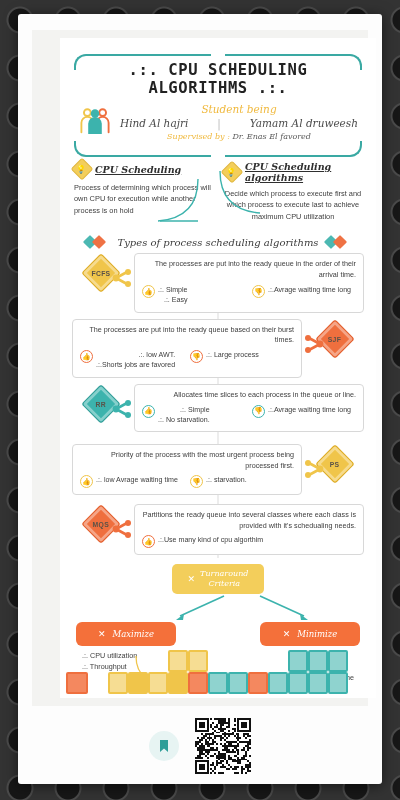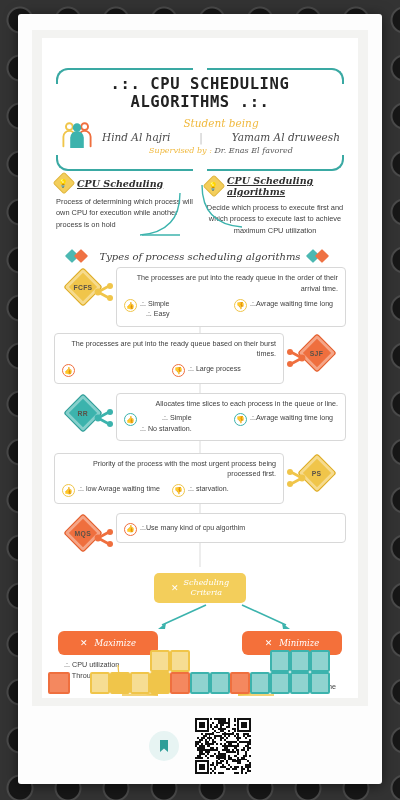--- a/index.html
+++ b/index.html
@@ -27,21 +27,21 @@
     box-shadow:0 2px 14px rgba(0,0,0,.55);
     overflow:hidden;
   }
   #sheet{
     position:absolute; left:14px; top:16px; right:14px; bottom:78px;
     background:#f3f3f1;
     padding:8px 10px;
   }
   #white{
     background:#ffffff; width:100%; height:100%;
-    position:relative; padding:24px 12px;
+    position:relative; padding:10px 12px;margin-left:18px;
   }
 
   
   .title-wrap{ position:relative; margin:6px 2px 4px; }
   .title-wrap:before, .title-wrap:after{
     content:""; position:absolute; top:0; width:47%; height:14px;
     border:2px solid #3aa9a3; border-bottom:none;
   }
   .title-wrap:before{ left:0; border-right:none; border-top-left-radius:12px; }
   .title-wrap:after{ right:0; border-left:none; border-top-right-radius:12px; }
@@ -329,20 +329,21 @@
                 <circle cx="4" cy="11" r="3.4" fill="#ef6f3e"></circle>
                 <circle cx="16" cy="5" r="3" fill="#ef6f3e"></circle>
                 <circle cx="16" cy="17" r="3" fill="#ef6f3e"></circle>
               </svg>
             </div>
             <div class="card">
               <div class="desc">The processes are put into the ready queue based on their burst times.</div>
               <div class="pros">
                 <div class="pc">
                   <div class="circ" style="border-color:#ef6f3e;color:#ef6f3e">👍</div>
+                  <div class="txt">.:. low AWT.<br>.:.Shorts jobs are favored</div>
                 </div>
                 <div class="pc">
                   <div class="circ" style="border-color:#ef6f3e;color:#ef6f3e">👎</div>
                   <div class="txt">.:. Large process</div>
                 </div>
               </div>
             </div>
           </div>
           <div class="row right">
             <div class="node">
@@ -402,35 +403,36 @@
                 <span>MQS</span>
               </div>
               <svg class="share" viewBox="0 0 20 22">
                 <path d="M4 11 L15 5 M4 11 L15 17" stroke="#ef6f3e" stroke-width="2.6"></path>
                 <circle cx="4" cy="11" r="3.4" fill="#ef6f3e"></circle>
                 <circle cx="16" cy="5" r="3" fill="#ef6f3e"></circle>
                 <circle cx="16" cy="17" r="3" fill="#ef6f3e"></circle>
               </svg>
             </div>
             <div class="card">
+              <div class="desc">Partitions the ready queue into several classes where each class is provided with it's schedualing needs.</div>
               <div class="pros">
                 <div class="pc">
                   <div class="circ" style="border-color:#ef6f3e;color:#ef6f3e">👍</div>
                   <div class="txt">.:.Use many kind of cpu algorthim</div>
                 </div>
               </div>
             </div>
           </div>
         </div>
 
       <div class="crit">
         <div class="crit-top">
           <span class="xg">✕</span>
           <span class="lbl">
-            <span>Scheduling</span><br>
+            <span>Turnaround</span><br>
             <span>Criteria</span>
           </span>
         </div>
         <svg class="crit-arrows" viewBox="0 0 340 30" preserveAspectRatio="none">
           <path d="M152 2 L108 22" stroke="#3cb3ad" stroke-width="1.6" fill="none"></path>
           <path d="M104 26 l8 -6 l-1 6 z" fill="#3cb3ad"></path>
           <path d="M188 2 L232 22" stroke="#3cb3ad" stroke-width="1.6" fill="none"></path>
           <path d="M236 26 l-8 -6 l1 6 z" fill="#3cb3ad"></path>
         </svg>
         <div class="crit-bottom">

